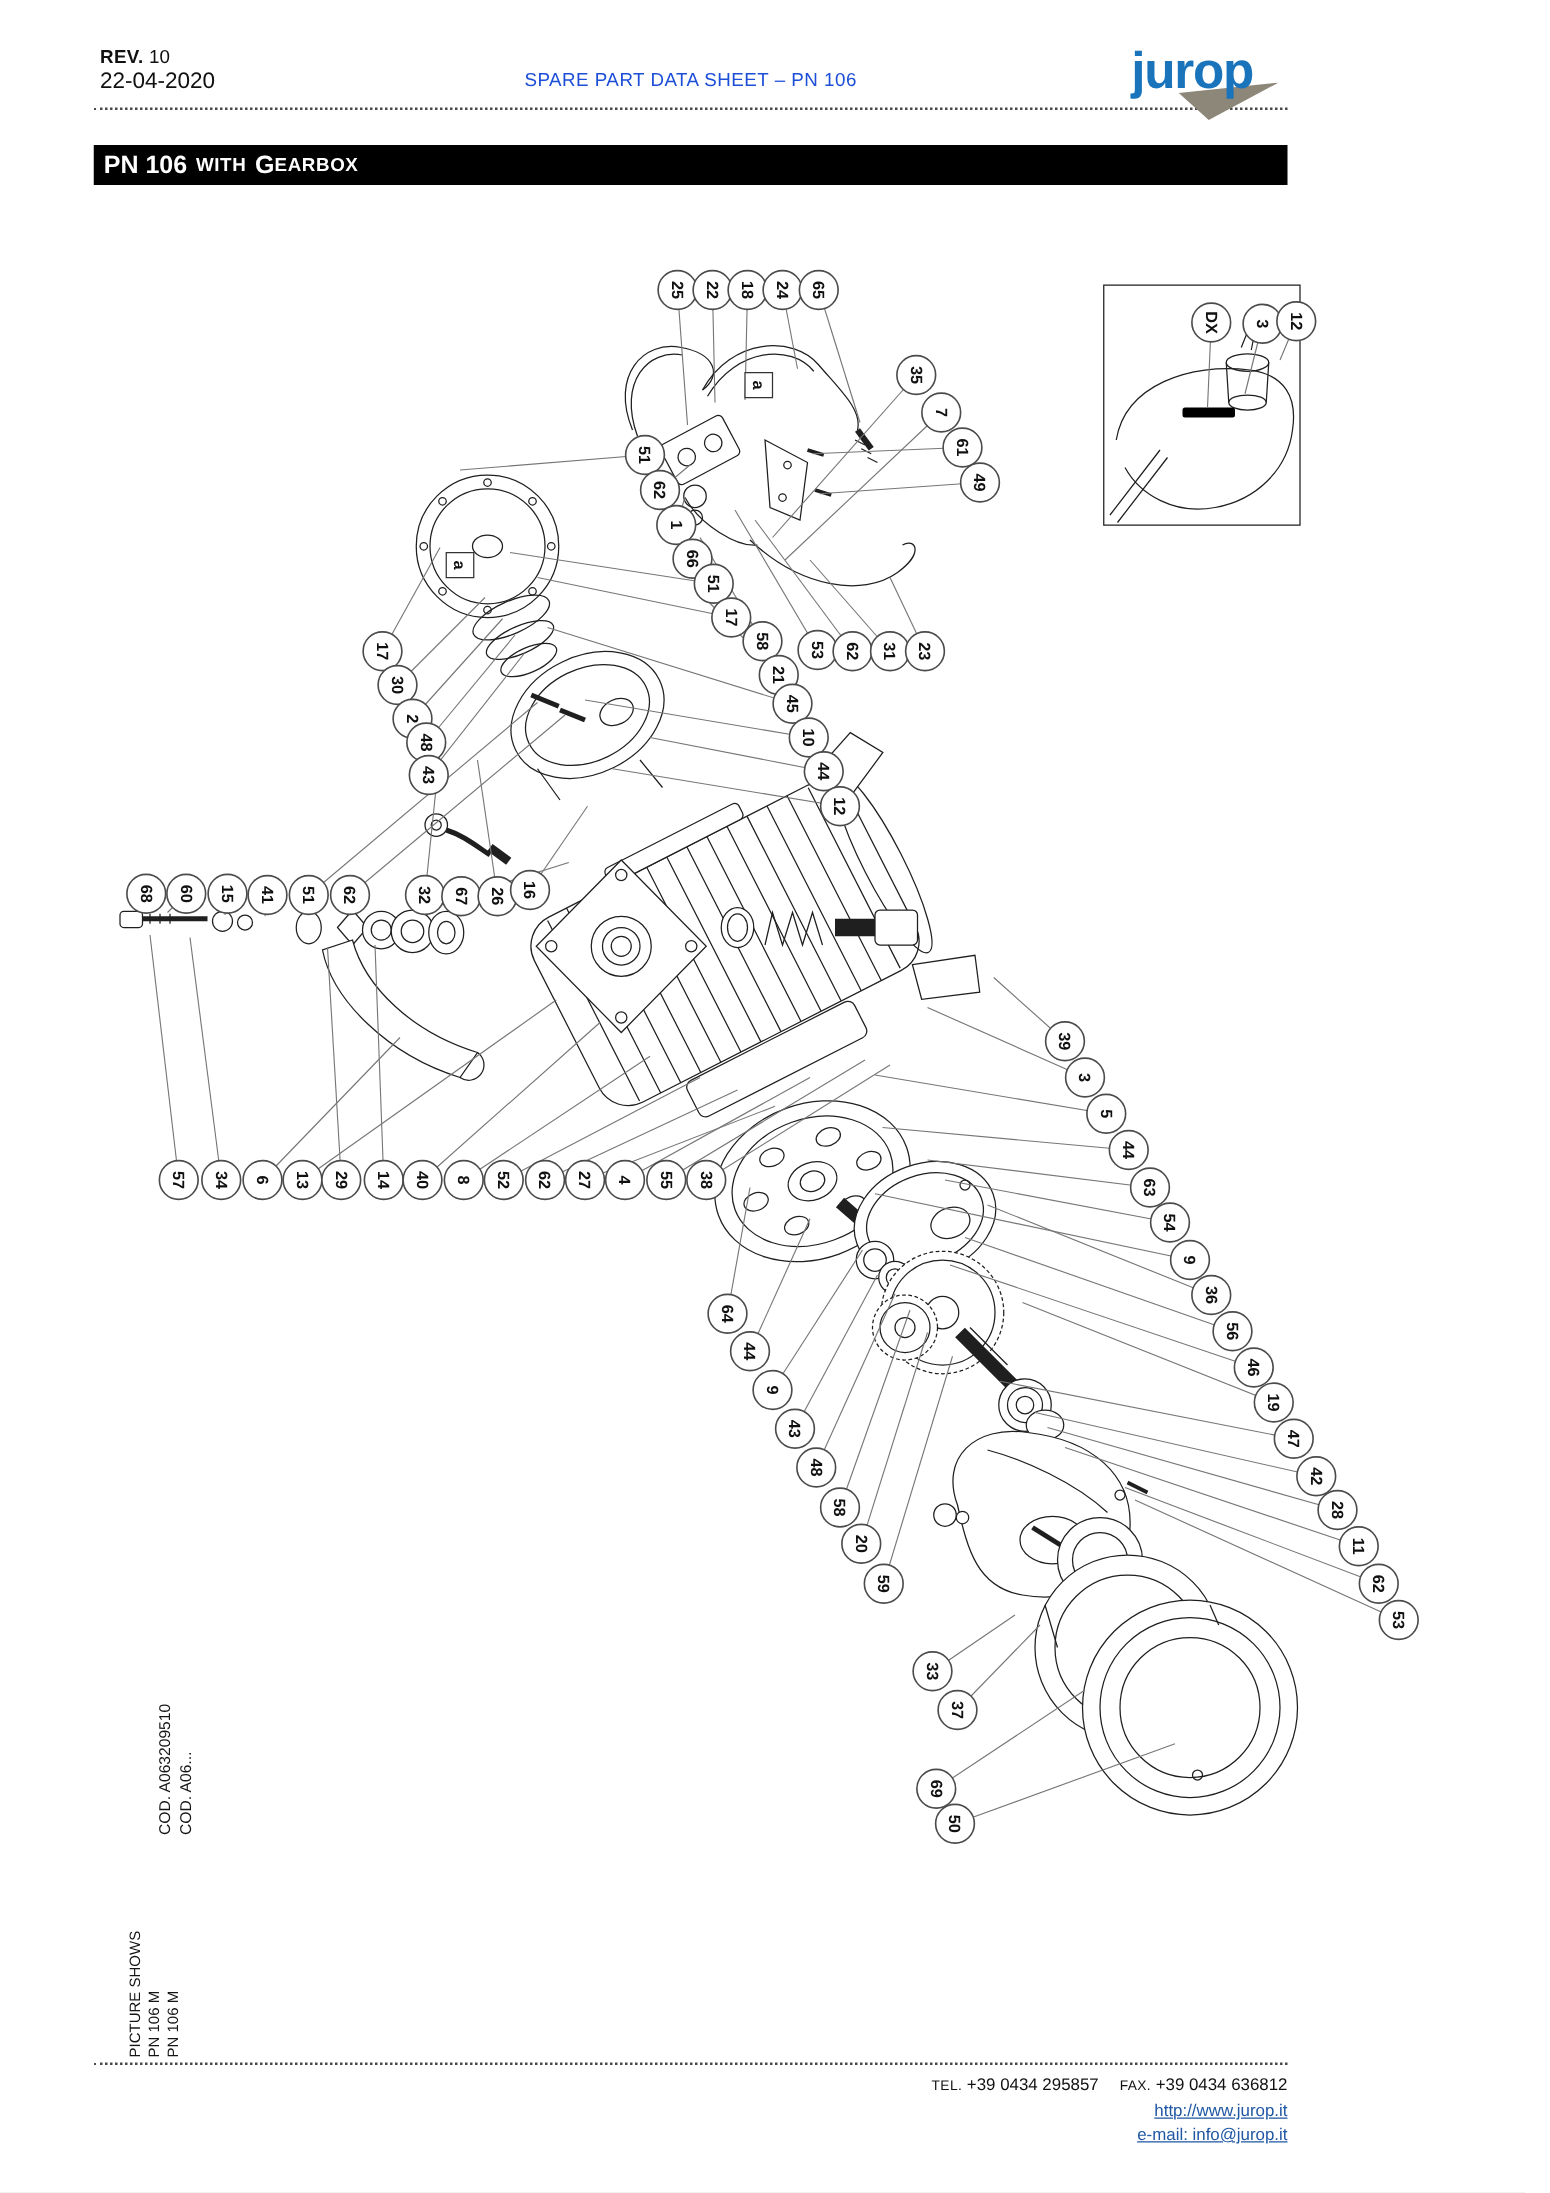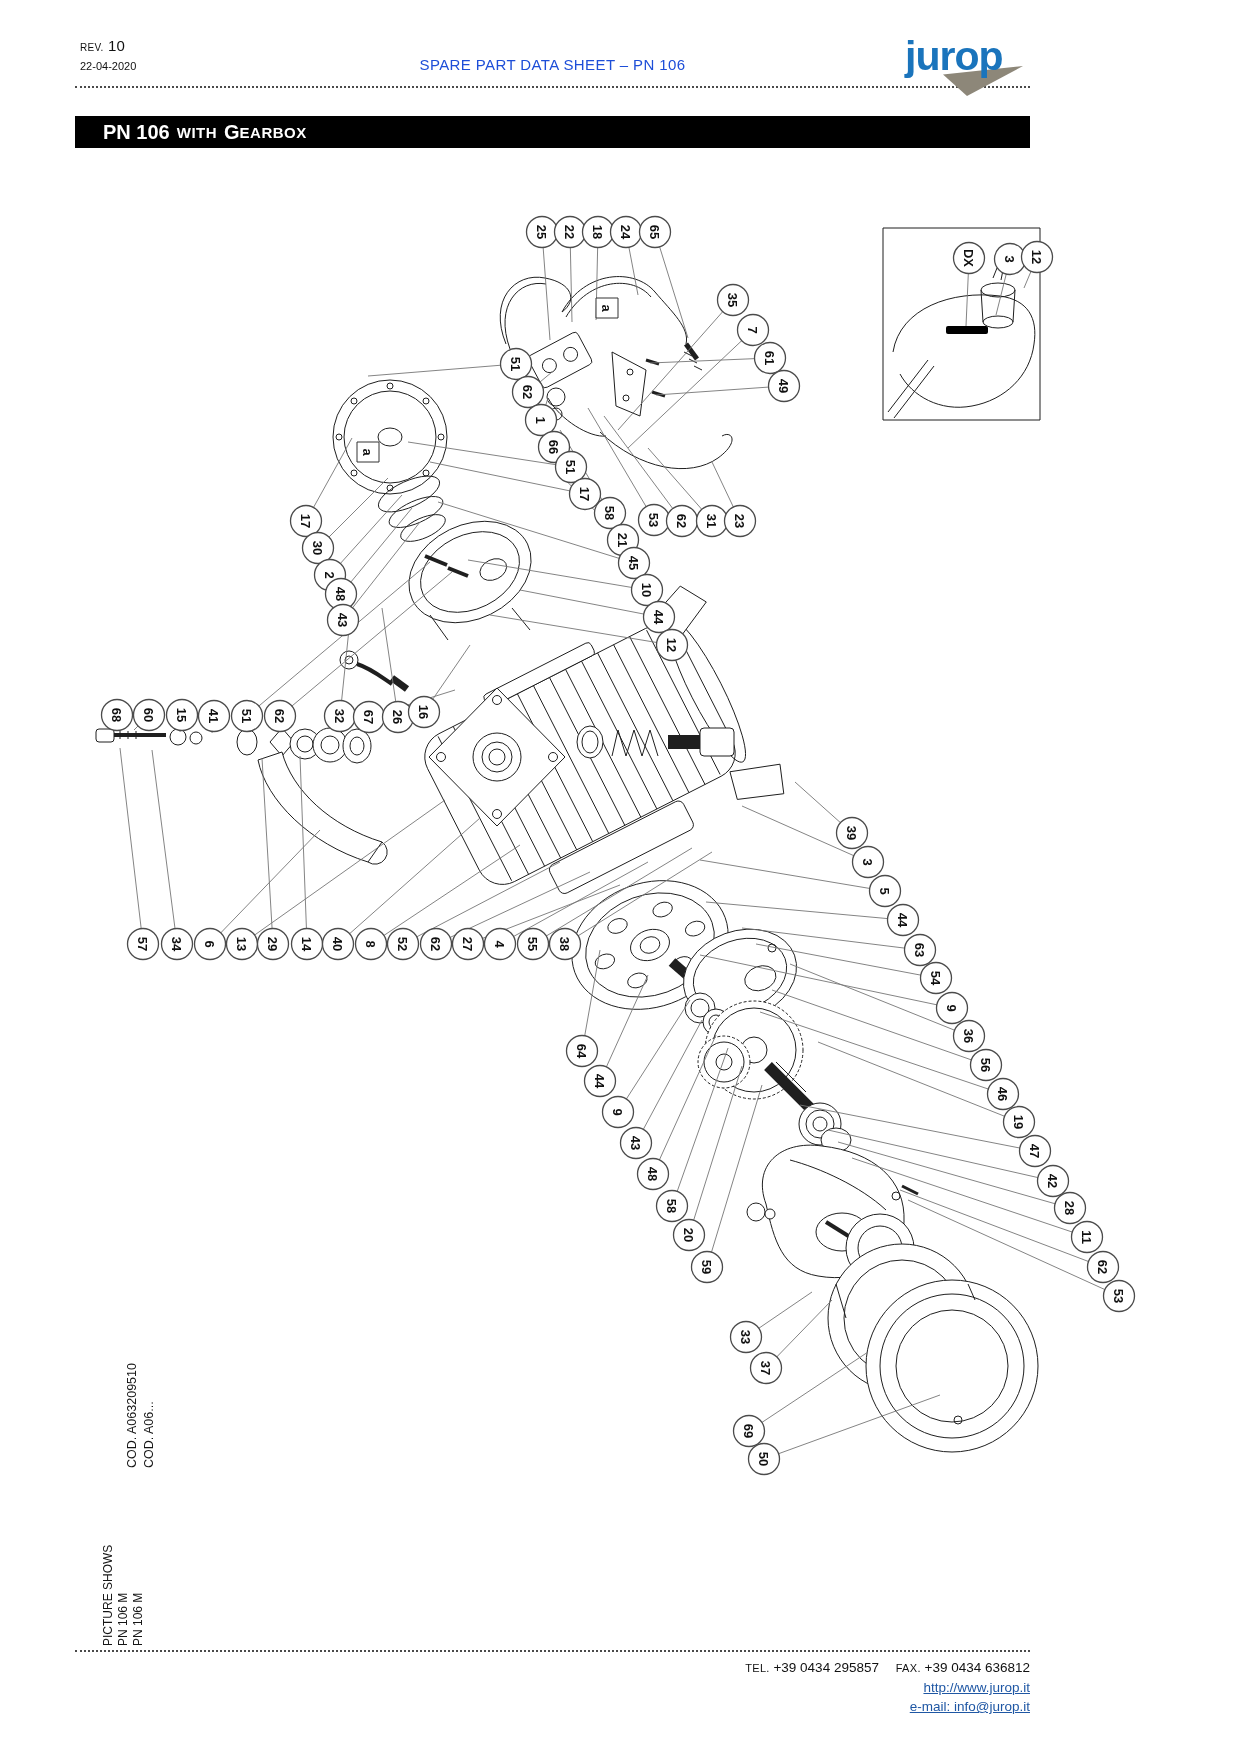--- a/index.html
+++ b/index.html
@@ -2,35 +2,35 @@
 <html><head>
 <meta charset="utf-8">
 <style>
   html,body{margin:0;padding:0;background:#e8e8e8;}
   .page{
     position:relative;width:1240px;height:1754px;margin:0 auto;background:#ffffff;
     font-family:"Liberation Sans",sans-serif;color:#111;overflow:hidden;
   }
   
   .rev-block{position:absolute;left:80px;top:36px;line-height:19px;}
-  .rev-prefix{font-size:10px;letter-spacing:.3px;}
+  .rev-prefix{font-size:15px;letter-spacing:.3px;font-weight:bold;}
   .rev-number{font-size:15px;}
-  .rev-date{font-size:11px;text-align:center;}
+  .rev-date{font-size:18px;text-align:center;}
   .doc-title{position:absolute;left:75px;top:56px;width:955px;text-align:center;
     font-size:15px;letter-spacing:.4px;color:#1d4ed8;}
   .logo{position:absolute;left:905px;top:36px;width:130px;}
   .logo-text{position:relative;z-index:2;font-size:41px;font-weight:bold;letter-spacing:-1px;line-height:40px;}
   .logo-tri{position:relative;z-index:1;width:80px;height:30px;margin:-10px 0 0 38px;
     clip-path:polygon(0 28%,100% 0,30% 100%);}
   .rule{position:absolute;left:75px;width:955px;border-top:2px dotted #4a4a4a;height:0;}
   .rule-top{top:86px;}
   .rule-bottom{top:1650px;}
   
   .section-bar{position:absolute;left:75px;top:116px;width:955px;height:32px;background:#000;
-    color:#fff;display:flex;align-items:center;padding-left:28px;box-sizing:border-box;}
+    color:#fff;display:flex;align-items:center;padding-left:8px;box-sizing:border-box;}
   .seg-big{font-size:20px;font-weight:bold;}
   .seg-small{font-size:15px;font-weight:bold;letter-spacing:.5px;}
   .seg-sp{width:7px;}
   
   .diagram-svg{position:absolute;left:0;top:0;width:1240px;height:1754px;z-index:1;}
   .diagram-svg *{vector-effect:non-scaling-stroke;}
   #sketch{stroke:#1f1f1f;fill:none;stroke-width:1;}
   #leaders line{stroke:#767676;stroke-width:.9;}
   #callouts circle{fill:#fff;stroke:#4b4b4b;stroke-width:1.3;}
   #callouts text{font-family:"Liberation Sans",sans-serif;font-size:13px;font-weight:bold;fill:#101010;}

